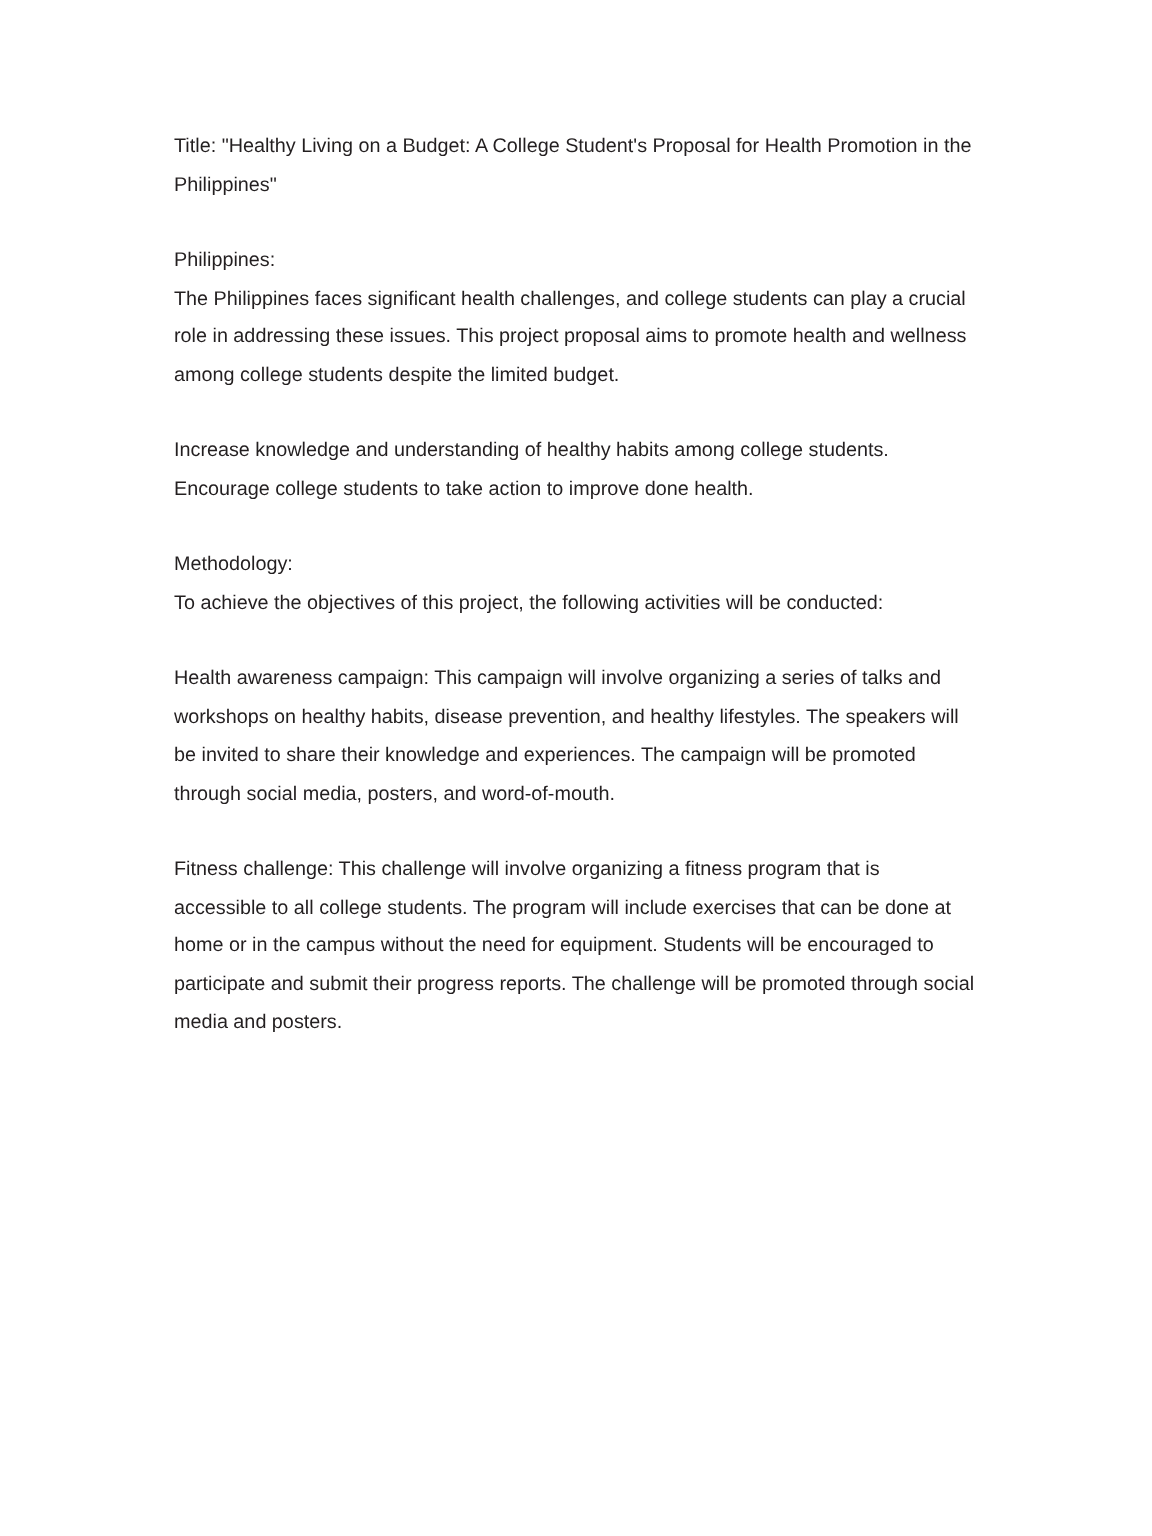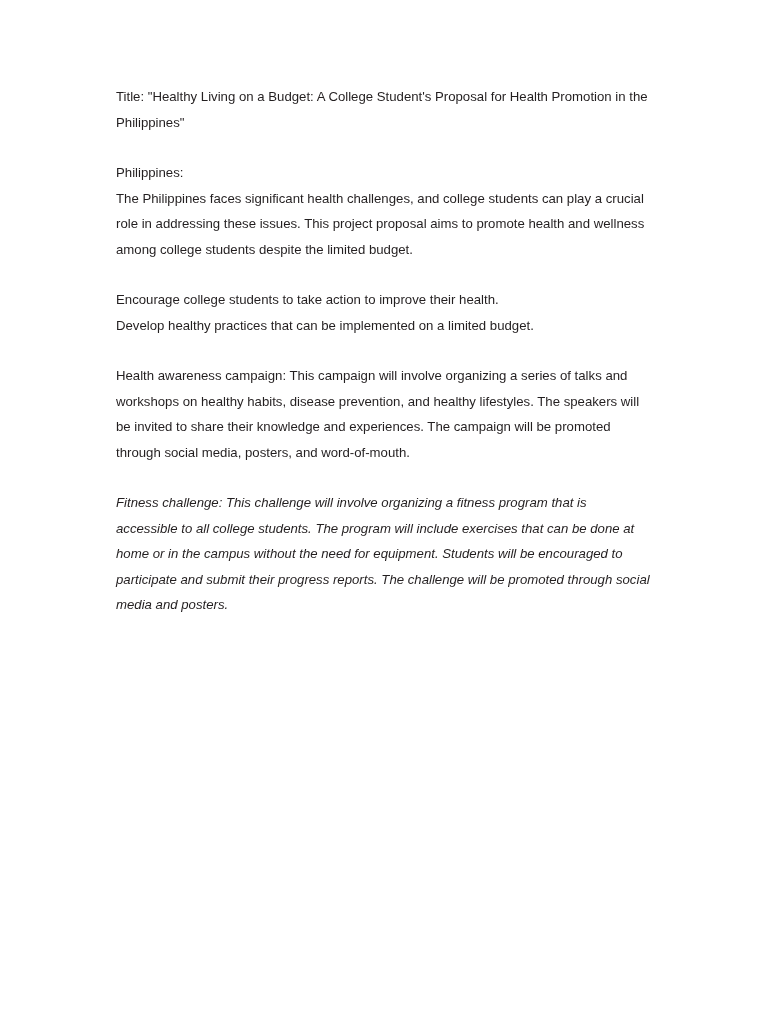--- a/index.html
+++ b/index.html
@@ -26,21 +26,20 @@
     font-size: 13.2px;
     line-height: 25.5px;
     color: #231f20;
   }
   .para {
     margin: 0 0 25px 0;
     max-width: 540px;
   }
   .para:last-child {
     margin-bottom: 0;
-    font-style: italic;
   }
   .line {
     display: block;
   }
   .title-para {
     margin-bottom: 25px;
   }
 </style>
 </head>
 <body>
@@ -52,23 +51,27 @@
 
     <p class="para">
       <span class="line">Philippines:</span>
       <span>The Philippines faces significant health challenges, and college students can play a crucial role in addressing these issues. This project proposal aims to promote health and wellness among college students despite the limited budget.</span>
     </p>
 
     <p class="para">
     </p>
 
     <p class="para">
-      <span class="line">Encourage college students to take action to improve their health.</span>
-      <span class="line">Develop healthy practices that can be implemented on a limited budget.</span>
+      <span class="line">Increase knowledge and understanding of healthy habits among college students.</span>
+      <span class="line">Encourage college students to take action to improve done health.</span>
     </p>
 
+    <p class="para">
+      <span class="line">Methodology:</span>
+      <span>To achieve the objectives of this project, the following activities will be conducted:</span>
+    </p>
 
     <p class="para">Health awareness campaign: This campaign will involve organizing a series of talks and workshops on healthy habits, disease prevention, and healthy lifestyles. The speakers will be invited to share their knowledge and experiences. The campaign will be promoted through social media, posters, and word-of-mouth.</p>
 
     <p class="para">Fitness challenge: This challenge will involve organizing a fitness program that is accessible to all college students. The program will include exercises that can be done at home or in the campus without the need for equipment. Students will be encouraged to participate and submit their progress reports. The challenge will be promoted through social media and posters.</p>
 
   </div>
 </div>
 
 </body></html>

